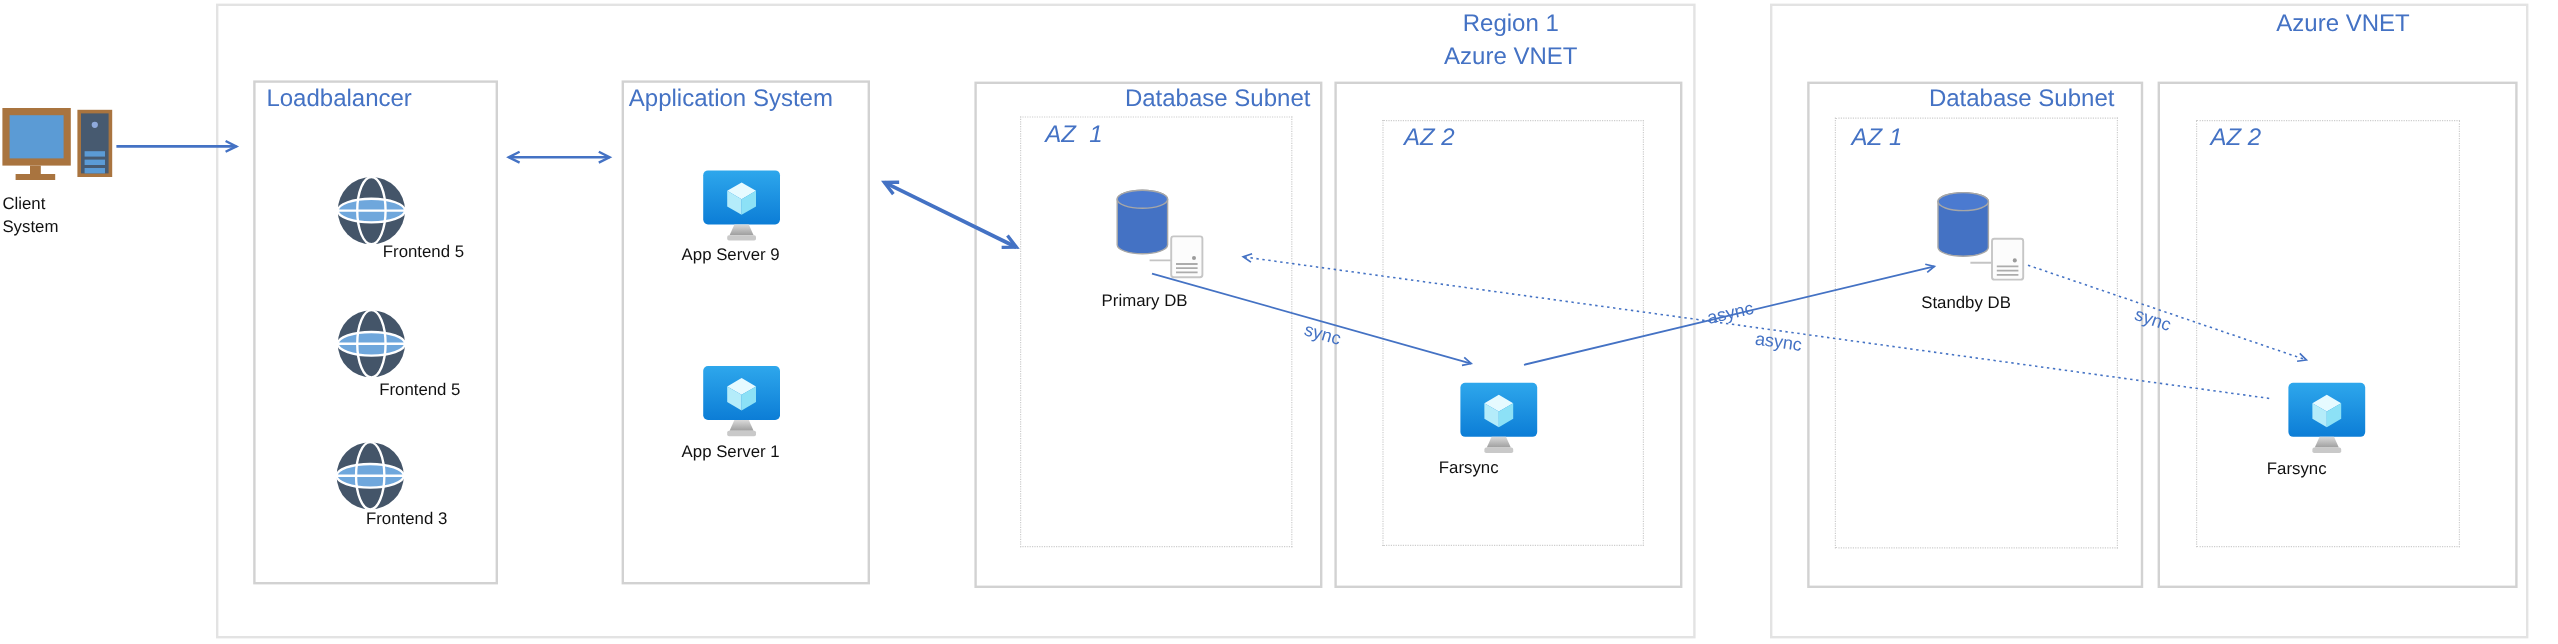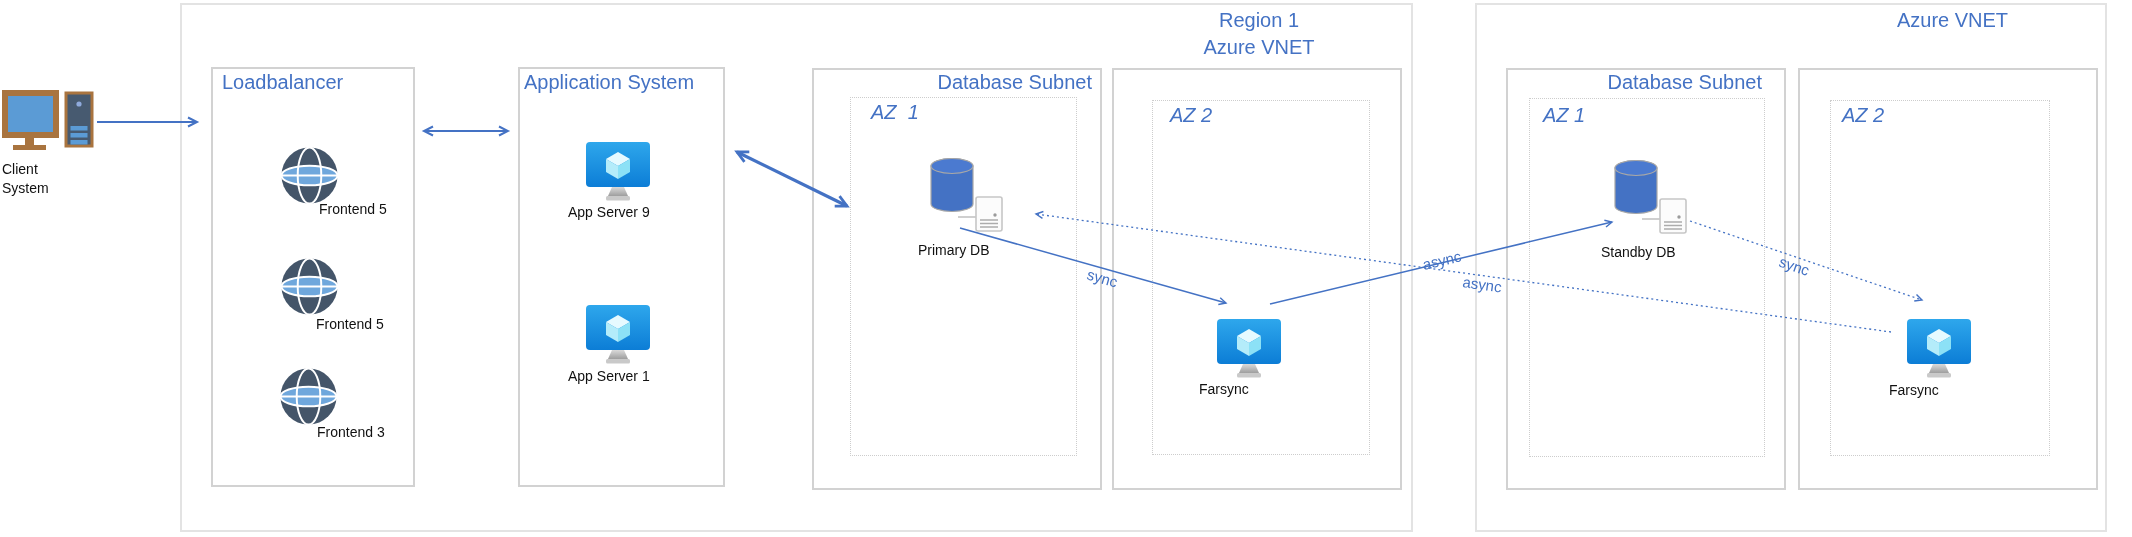--- a/index.html
+++ b/index.html
@@ -67,21 +67,21 @@
     <line x1="2" y1="30" x2="58" y2="30" stroke="#fff" stroke-width="2"></line>
   </svg>
   <div class="node-label" style="left:316px;top:316px">Frontend 5</div>
 
   <svg class="icon" style="left:279px;top:367px" width="59" height="59" viewBox="0 0 60 60">
     <circle cx="30" cy="30" r="28.5" fill="#445569"></circle>
     <ellipse cx="30" cy="30" rx="28.5" ry="10" fill="#6FA7DC" stroke="#fff" stroke-width="2"></ellipse>
     <ellipse cx="30" cy="30" rx="12" ry="28.5" fill="none" stroke="#fff" stroke-width="2"></ellipse>
     <line x1="2" y1="30" x2="58" y2="30" stroke="#fff" stroke-width="2"></line>
   </svg>
-  <div class="node-label" style="left:317px;top:424px">Frontend 3</div>
+  <div class="node-label" style="left:305px;top:424px">Frontend 3</div>
 
   <div class="box subnet-box" style="left:518px;top:67px;width:207px;height:420px"></div>
   <div class="blue-title" style="left:524px;top:69px">Application System</div>
 
   <svg class="icon" style="left:585px;top:141px" width="66" height="62" viewBox="0 0 66 62">
     <defs>
       <linearGradient id="scr1" x1="0" y1="0" x2="0" y2="1">
         <stop offset="0" stop-color="#2EA7EC"></stop>
           <stop offset="1" stop-color="#0C7DD6"></stop>
       </linearGradient>

